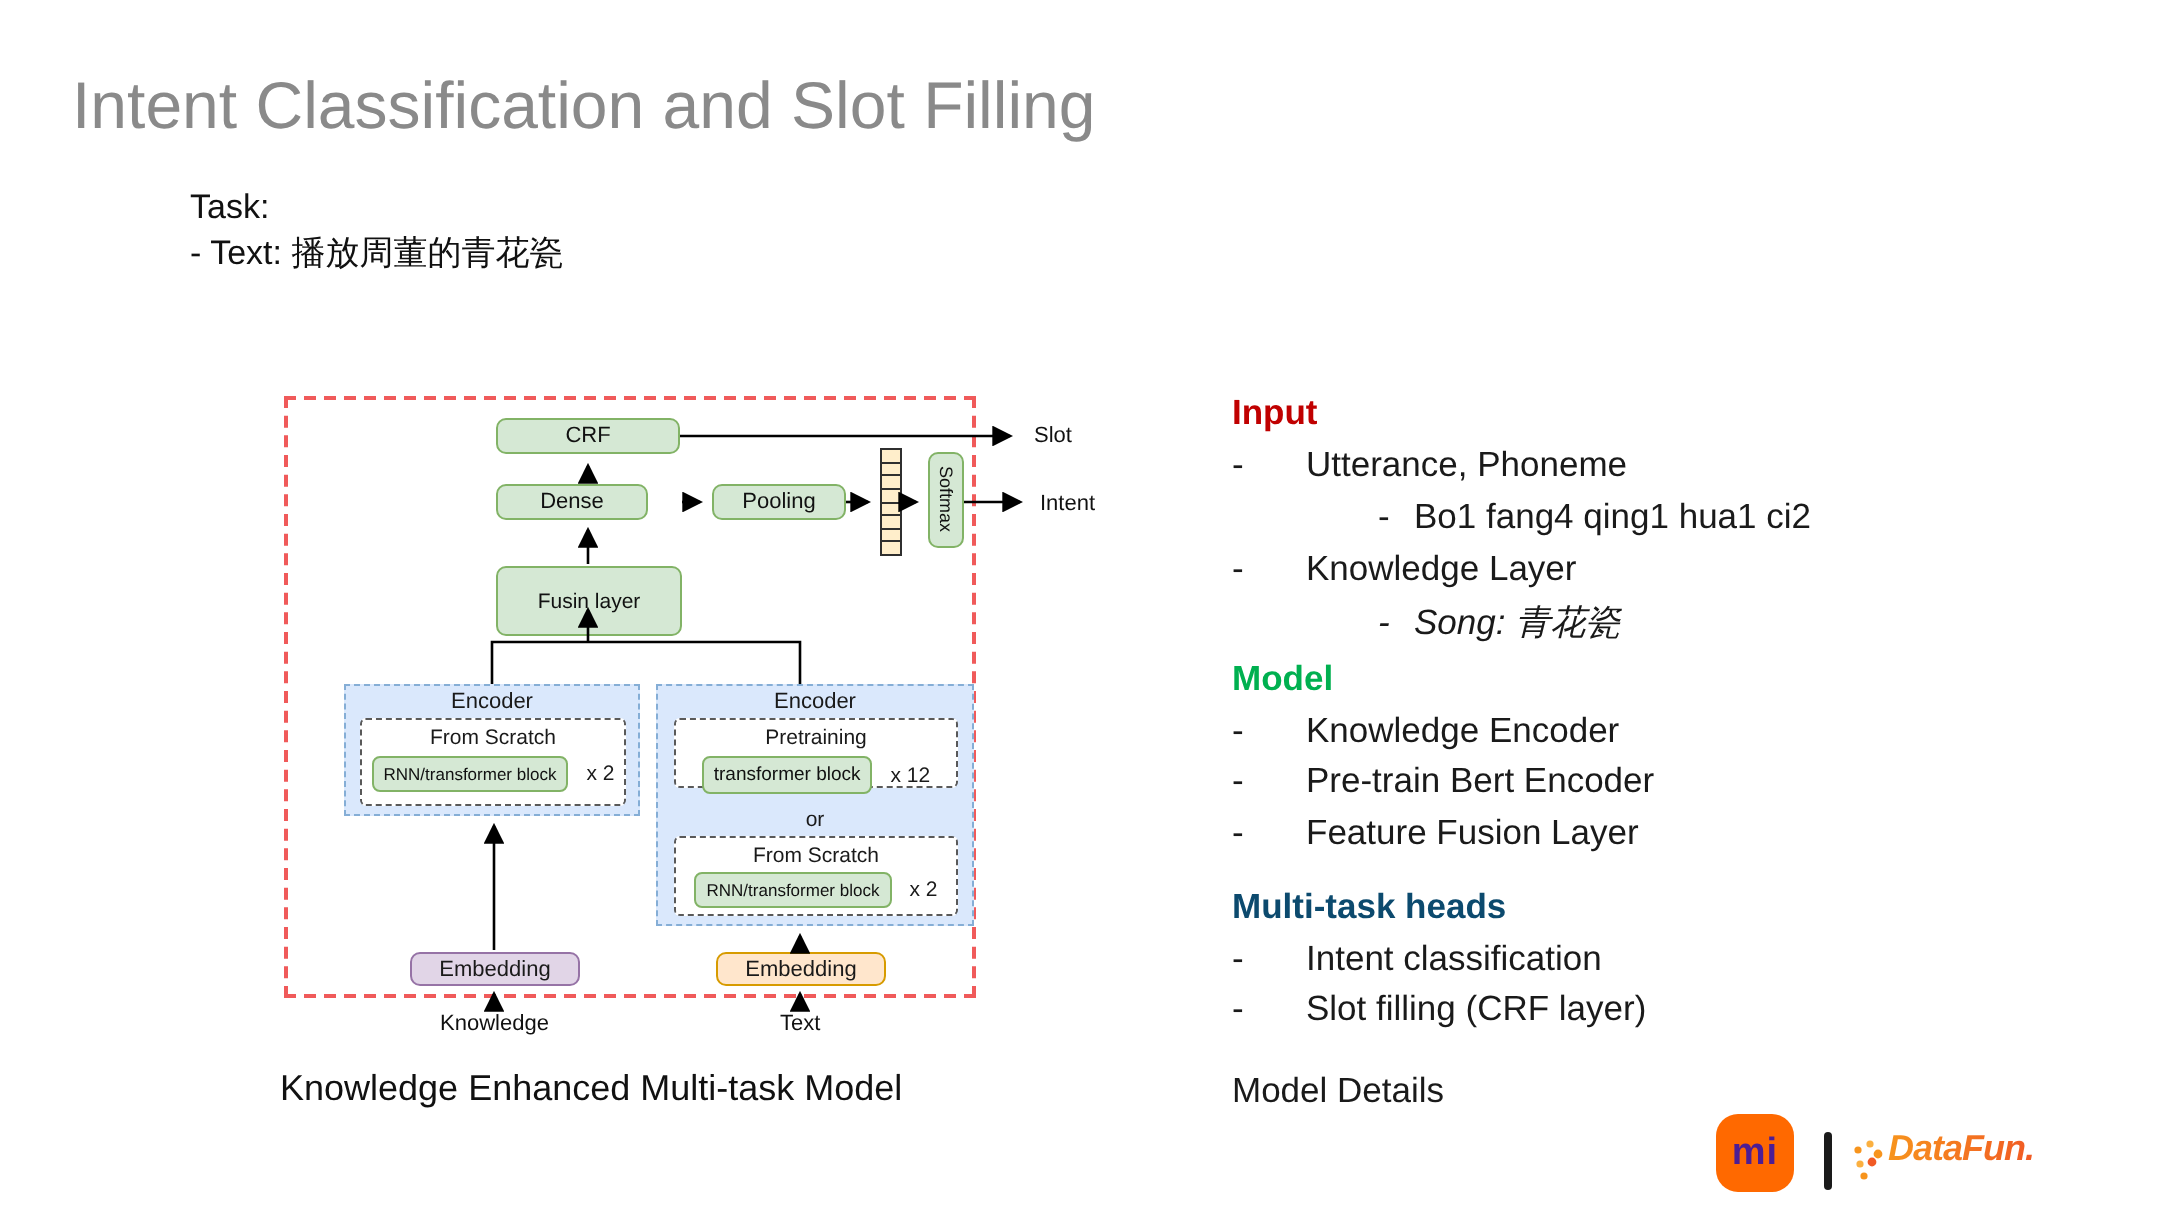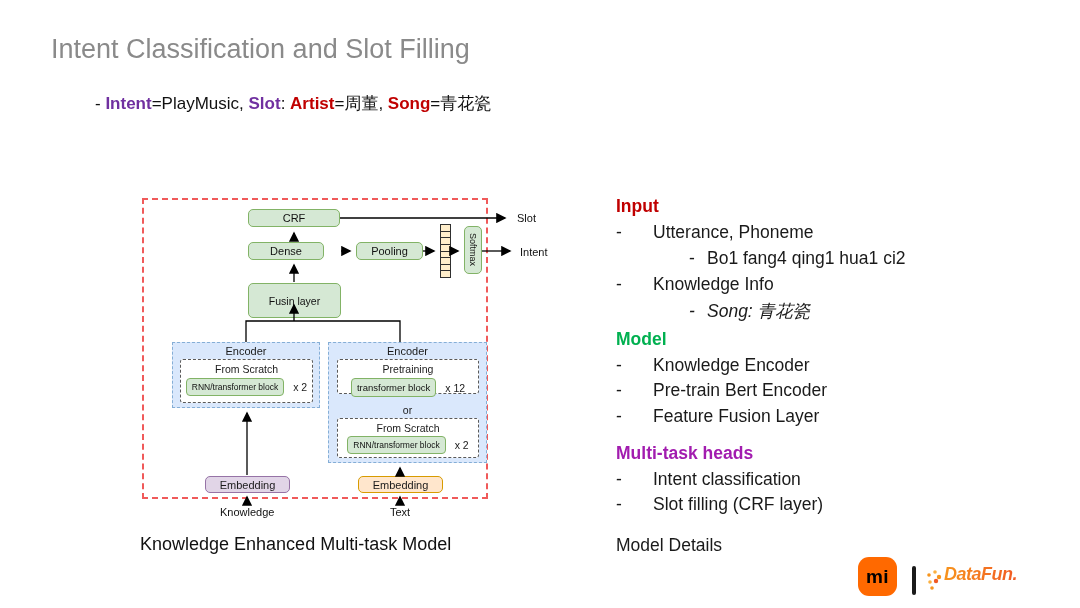--- a/index.html
+++ b/index.html
@@ -2,21 +2,21 @@
 <html><head>
 <meta charset="utf-8">
 <style>
   html,body { margin:0; padding:0; }
   body {
     width:1080px; height:608px; background:#ffffff; position:relative;
     font-family:"Liberation Sans", sans-serif; color:#1a1a1a; overflow:hidden;
   }
 
   
-  .slide-title { position:absolute; left:51px; top:34px; font-size:27px; color:#8a8a8a; font-weight:400; }
+  .slide-title { position:absolute; left:36px; top:34px; font-size:33px; color:#8a8a8a; font-weight:400; }
 
   
   .task { position:absolute; left:95px; top:92px; font-size:17px; line-height:23px; color:#111; }
   .b { font-weight:bold; }
   .c-purple { color:#7030a0; }
   .c-red { color:#c00000; }
 
   
   .frame { position:absolute; left:142px; top:198px; width:346px; height:301px;
            border:2px dashed #f05a5a; box-sizing:border-box; }
@@ -55,44 +55,45 @@
   .dlabel { position:absolute; font-size:11px; color:#111; }
   .io-label { position:absolute; font-size:11px; color:#111; }
 
   .caption { position:absolute; font-size:18px; color:#111; }
 
   
   .detail-line { position:absolute; left:616px; font-size:17.5px; white-space:nowrap; }
   .detail-head { font-weight:bold; }
   .h-input { color:#c00000; }
   .h-model { color:#00b050; }
-  .h-heads { color:#a21caf; }
+  .h-heads { color:#0c4a6e; }
   .dash1 { display:inline-block; width:37px; }
   .dash2 { display:inline-block; width:18px; margin-left:73px; }
 
   
   svg.overlay { position:absolute; left:0; top:0; pointer-events:none; }
 
   
   .mi-logo { position:absolute; left:858px; top:557px; width:39px; height:39px; background:#ff6900;
              border-radius:11px; display:flex; align-items:center; justify-content:center;
-             color:#000000; font-weight:bold; font-size:19px; letter-spacing:0.5px; }
+             color:#4c1d95; font-weight:bold; font-size:19px; letter-spacing:0.5px; }
   .logo-sep { position:absolute; left:912px; top:566px; width:4px; height:29px; background:#1a1a1a; border-radius:2px; }
   .datafun { position:absolute; left:944px; top:564px; font-size:18px; font-weight:bold; font-style:italic;
              background:linear-gradient(90deg,#f7941d,#f15a24); -webkit-background-clip:text;
              background-clip:text; color:transparent; letter-spacing:-0.5px; }
   .datafun-dots { position:absolute; left:925px; top:568px; }
 </style>
 </head>
 <body>
 
 <div class="slide-title">Intent Classification and Slot Filling</div>
 
 <div class="task">
-  <div><span>- </span><span class="c-purple b">Intent</span><span>=PlayMusic, </span><span class="c-purple b">Slot</span><span>: </span><span class="c-red b">Artist</span><span>=周董, </span><span class="c-red b">Song</span><span>=青花瓷</span></div>
+  <div>Task:</div>
+  <div><span>- Text: </span><span>播放周董的青花瓷</span></div>
 </div>
 
 <div class="frame"></div>
 
 <div class="gbox" style="left:248px;top:209px;width:92px;height:18px;">CRF</div>
 <div class="gbox" style="left:248px;top:242px;width:76px;height:18px;">Dense</div>
 <div class="gbox" style="left:356px;top:242px;width:67px;height:18px;">Pooling</div>
 <div class="gbox" style="left:248px;top:283px;width:93px;height:35px;font-size:10.5px;">Fusin layer</div>
 
 <div class="cells" style="left:440px;top:224px;width:11px;height:54px;">
@@ -168,21 +169,21 @@
     <path d="M247,475 V413" marker-end="url(#arrow)"></path>
     <path d="M400,475 V468" marker-end="url(#arrow)"></path>
     <path d="M247,504 V497" marker-end="url(#arrow)"></path>
     <path d="M400,504 V497" marker-end="url(#arrow)"></path>
   </g>
 </svg>
 
 <div class="detail-line detail-head h-input" style="top:196px;">Input</div>
 <div class="detail-line" style="top:222px;"><span class="dash1">-</span><span>Utterance, Phoneme</span></div>
 <div class="detail-line" style="top:248px;"><span class="dash2">-</span><span>Bo1 fang4 qing1 hua1 ci2</span></div>
-<div class="detail-line" style="top:274px;"><span class="dash1">-</span><span>Knowledge Info</span></div>
+<div class="detail-line" style="top:274px;"><span class="dash1">-</span><span>Knowledge Layer</span></div>
 <div class="detail-line" style="top:299px;font-style:italic;"><span class="dash2">-</span><span>Song: 青花瓷</span></div>
 
 <div class="detail-line detail-head h-model" style="top:329px;">Model</div>
 <div class="detail-line" style="top:355px;"><span class="dash1">-</span><span>Knowledge Encoder</span></div>
 <div class="detail-line" style="top:380px;"><span class="dash1">-</span><span>Pre-train Bert Encoder</span></div>
 <div class="detail-line" style="top:406px;"><span class="dash1">-</span><span>Feature Fusion Layer</span></div>
 
 <div class="detail-line detail-head h-heads" style="top:443px;">Multi-task heads</div>
 <div class="detail-line" style="top:469px;"><span class="dash1">-</span><span>Intent classification</span></div>
 <div class="detail-line" style="top:494px;"><span class="dash1">-</span><span>Slot filling (CRF layer)</span></div>

